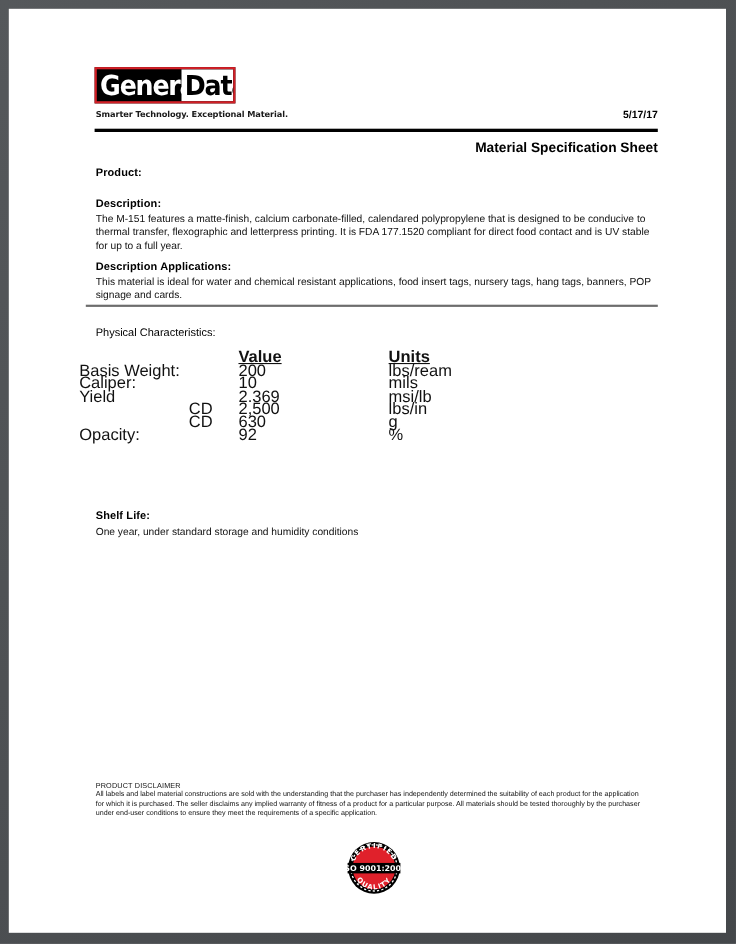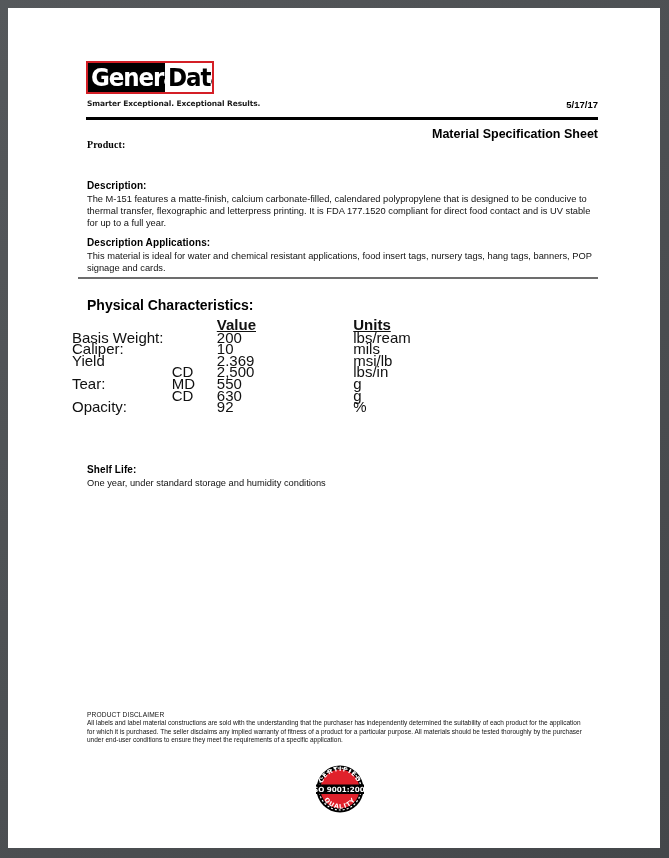--- a/index.html
+++ b/index.html
@@ -135,38 +135,38 @@
     color: #000000;
     margin: 0 0 2px 0;
     letter-spacing: 0.1px;
   }
   .block-text {
     font-size: 9.3px;
     line-height: 12.2px;
     color: #111111;
     margin: 0;
   }
-  #product-block   { top: 131px; font-family: Liberation Serif, serif; }
+  #product-block   { top: 144px; }
   #description-block { top: 172px; }
   #applications-block { top: 229px; }
 
   .rule-mid {
     position: absolute;
     left: 70px;
     top: 269px;
     width: 520px;
     height: 2px;
     background: #6d6d6d;
   }
 
   
   #physical-block { top: 289px; }
   .pc-heading {
-    font-size: 14px;
-    font-weight: bold;
+    font-size: 10px;
+    font-weight: normal;
     color: #000000;
     margin: 0;
   }
   .pc-table {
     position: absolute;
     left: 64px;
     top: 311px;
     width: 400px;
     border-collapse: collapse;
     font-size: 15px;
@@ -232,21 +232,21 @@
 
     <div class="header">
       <div class="logo-wrap">
         <div class="logo-box" style="border-color: rgb(212, 31, 38);">
           <span class="logo-general">General</span>
           <span class="logo-data-block">
             <span class="logo-data">Data</span>
           </span>
         </div>
       </div>
-      <div class="tagline">Smarter Exceptional. Exceptional Results.</div>
+      <div class="tagline">Smarter Technology. Exceptional Material.</div>
       <div class="doc-date">5/17/17</div>
       <div class="rule-top"></div>
       <div class="doc-title">Material Specification Sheet</div>
     </div>
 
     <div class="block" id="product-block">
       <p class="block-heading">Product:</p>
     </div>
 
     <div class="block" id="description-block">
@@ -291,26 +291,20 @@
             <td class="col-prop">Yield</td>
             <td class="col-dir"></td>
             <td class="col-val">2.369</td>
             <td class="col-unit">msi/lb</td>
           </tr>
           <tr>
             <td class="col-prop"></td>
             <td class="col-dir">CD</td>
             <td class="col-val">2,500</td>
             <td class="col-unit">lbs/in</td>
-          </tr>
-          <tr>
-            <td class="col-prop">Tear:</td>
-            <td class="col-dir">MD</td>
-            <td class="col-val">550</td>
-            <td class="col-unit">g</td>
           </tr>
           <tr>
             <td class="col-prop"></td>
             <td class="col-dir">CD</td>
             <td class="col-val">630</td>
             <td class="col-unit">g</td>
           </tr>
           <tr>
             <td class="col-prop">Opacity:</td>
             <td class="col-dir"></td>

